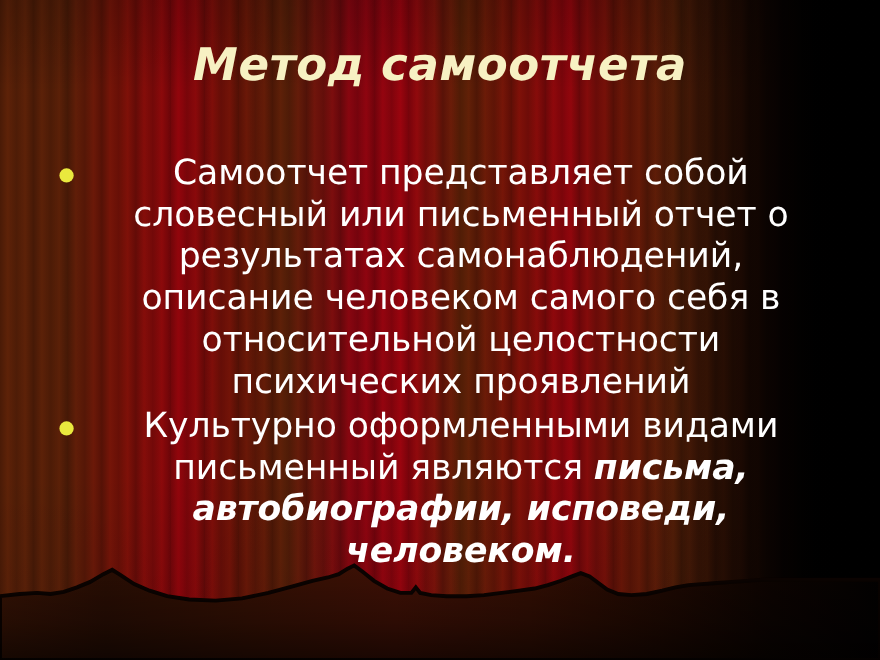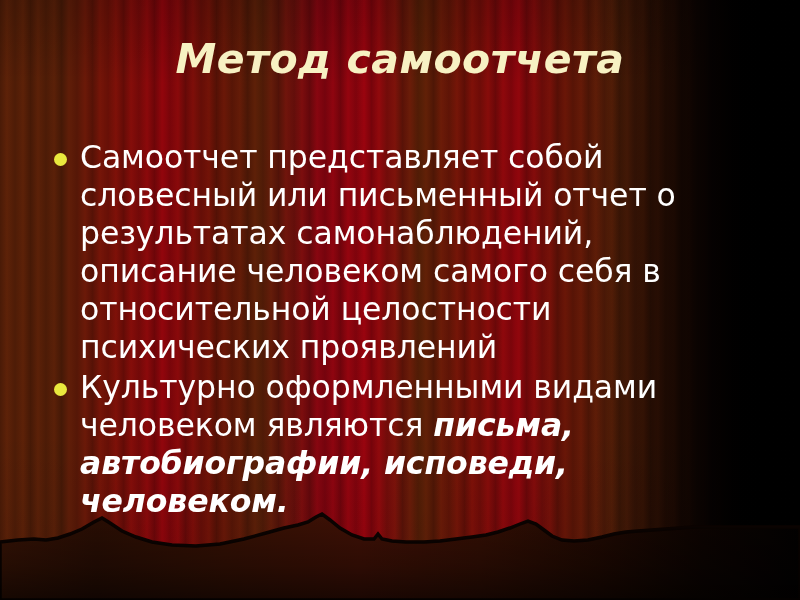--- a/index.html
+++ b/index.html
@@ -108,20 +108,21 @@
     height: 13px;
     border-radius: 50%;
     background: #E9E93E;
   }
   .bullet-text {
     color: #FFFFFF;
     font-size: 31.5px;
     line-height: 38px;
     font-weight: normal;
     letter-spacing: -0.1px;
+    text-align: center;
   }
   .emph {
     font-weight: bold;
     font-style: italic;
   }
 
   
   .bottom-shape {
     position: absolute;
     left: 0;
@@ -145,21 +146,21 @@
 
   <div class="body">
 
     <div class="bullet-row">
       <span class="bullet-dot"></span>
       <div class="bullet-text"><span>Самоотчет представляет собой словесный или письменный отчет о результатах самонаблюдений, описание человеком самого себя в относительной целостности психических проявлений</span><span class="emph"></span></div>
     </div>
 
     <div class="bullet-row">
       <span class="bullet-dot"></span>
-      <div class="bullet-text"><span>Культурно оформленными видами человеком являются </span><span class="emph">письма, автобиографии, исповеди, человеком.</span></div>
+      <div class="bullet-text"><span>Культурно оформленными видами письменный являются </span><span class="emph">письма, автобиографии, исповеди, человеком.</span></div>
     </div>
 
   </div>
 
   <div class="bottom-shape">
     <svg viewBox="0 0 800 90" preserveAspectRatio="none">
       <defs>
         <linearGradient id="groundGrad" x1="0" y1="0" x2="1" y2="0">
           <stop offset="0%" stop-color="#3a1405"></stop>
           <stop offset="12%" stop-color="#2d0f04"></stop>

